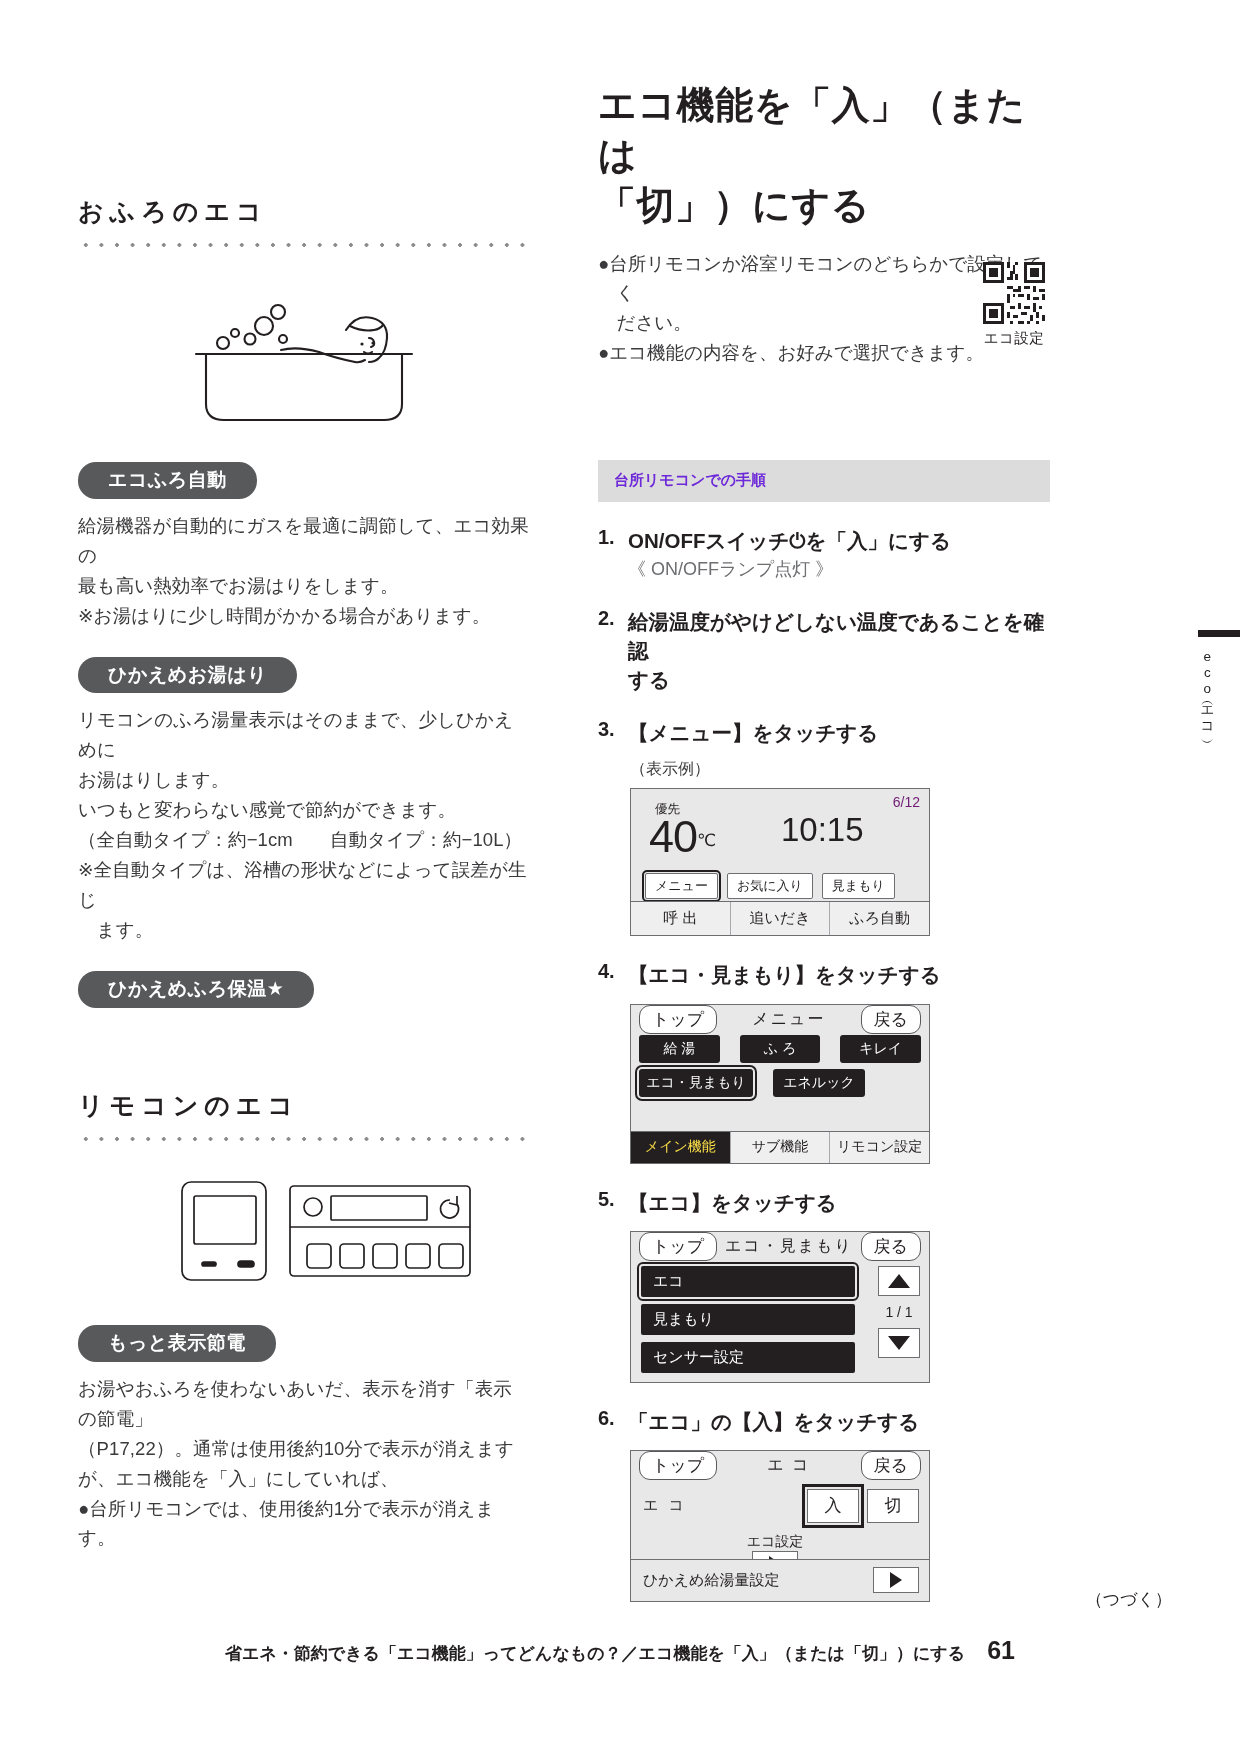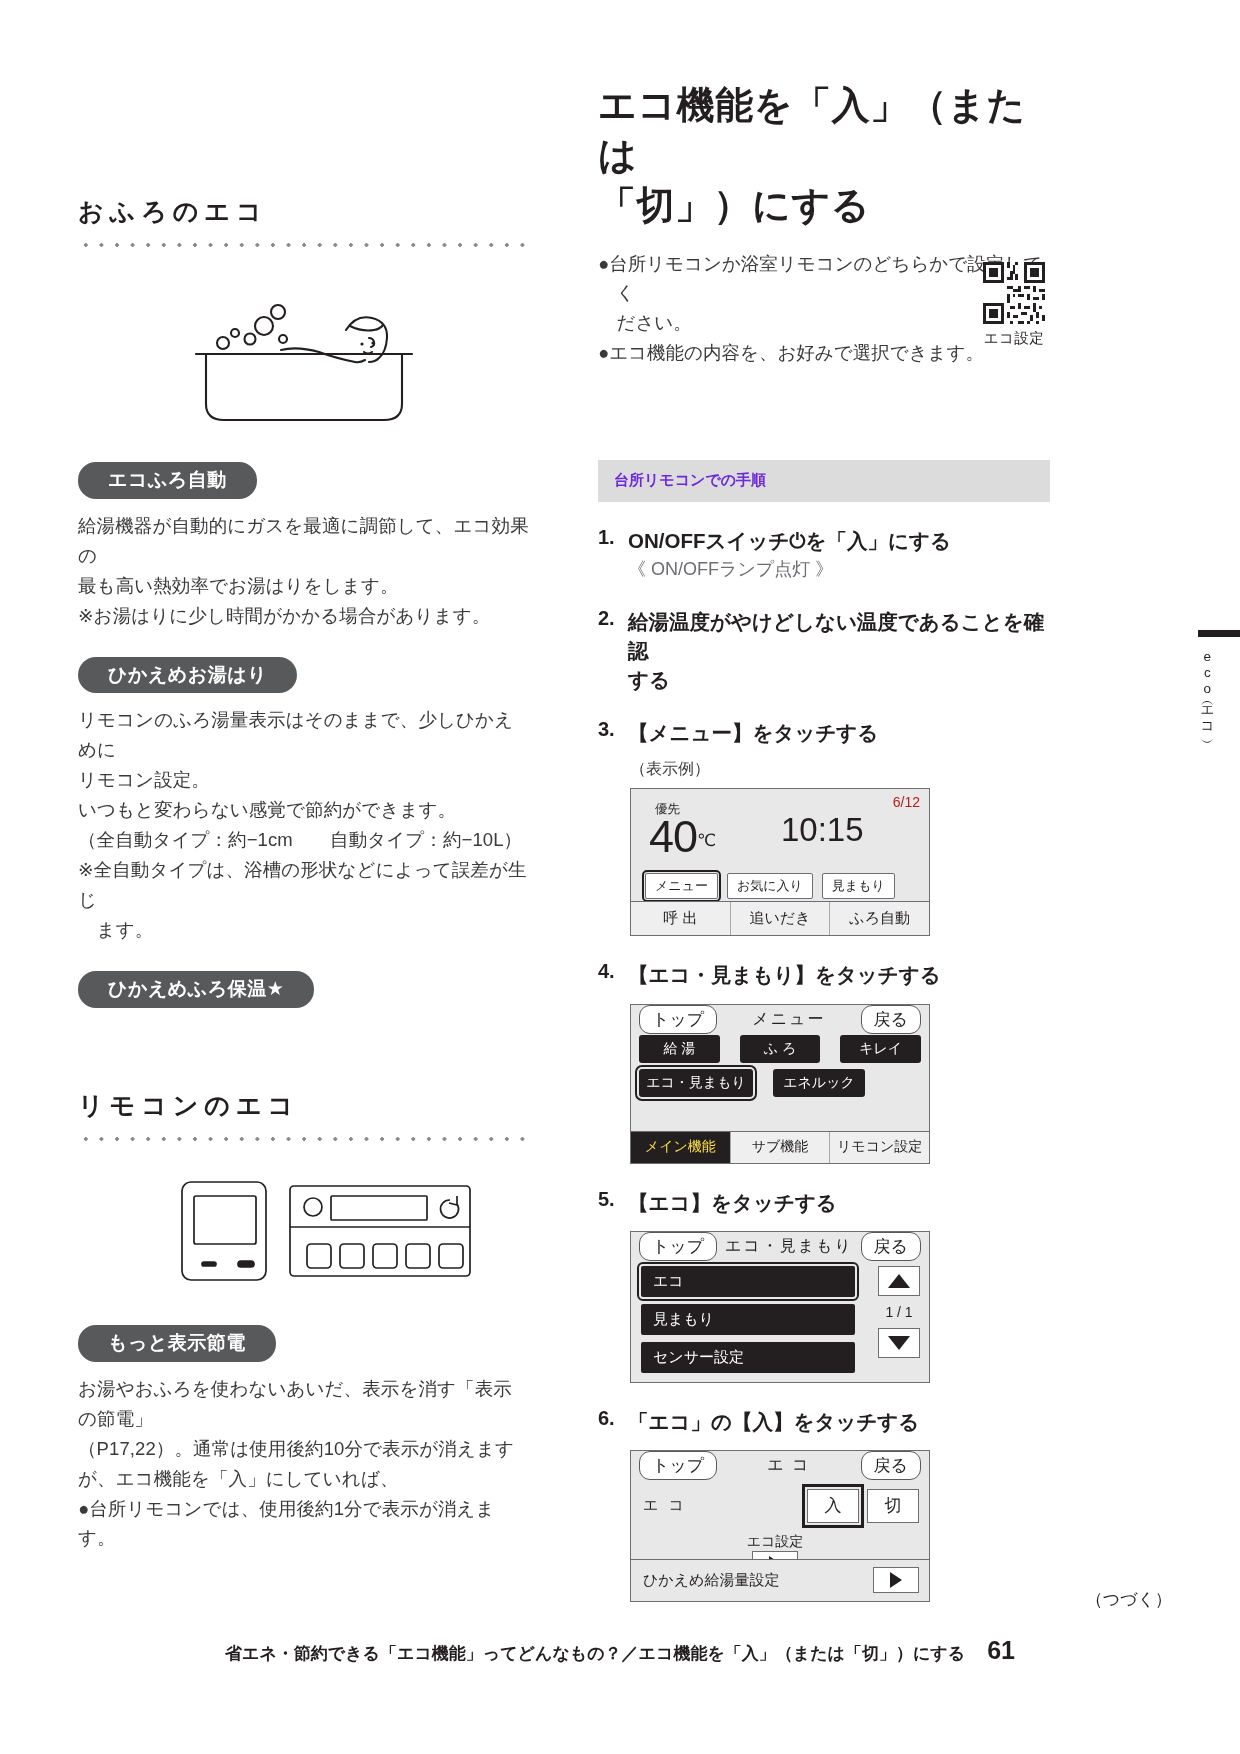--- a/index.html
+++ b/index.html
@@ -86,21 +86,21 @@
 
   .lcd-wrap { margin-left: 32px; margin-top: 8px; }
   .lcd {
     width: 300px;
     border: 1.6px solid #6d6e71;
     background: #e8e8e8;
   }
 
   
   .lcd-home { height: 148px; position: relative; }
-  .lcd-home .date { position: absolute; right: 9px; top: 5px; font-size: 14px; color: #b91c1c; }
+  .lcd-home .date { position: absolute; right: 9px; top: 5px; font-size: 14px; color: #701a75; }
   .lcd-home .pri { position: absolute; left: 24px; top: 12px; font-size: 12.5px; }
   .lcd-home .temp { position: absolute; left: 18px; top: 22px; font-size: 45px; font-weight: 400; letter-spacing: -1px; }
   .lcd-home .tempunit { font-size: 17px; vertical-align: 6px; }
   .lcd-home .clock { position: absolute; left: 150px; top: 22px; font-size: 33px; letter-spacing: 0px; }
   .lcd-home .btnrow { position: absolute; left: 14px; top: 84px; display: flex; gap: 9px; align-items: center; }
   .mini-btn {
     background: #ffffff; border: 1.2px solid #6d6e71;
     font-size: 13px; padding: 3px 9px; border-radius: 2px; white-space: nowrap;
   }
   .mini-btn.sel { outline: 2.6px solid #231f20; outline-offset: 1.5px; }
@@ -243,21 +243,21 @@
     <div class="body-text">
       <span>給湯機器が自動的にガスを最適に調節して、エコ効果の</span><br>
       <span>最も高い熱効率でお湯はりをします。</span><br>
       <span class="indent">※お湯はりに少し時間がかかる場合があります。</span>
     </div>
 
     
     <div class="badge">ひかえめお湯はり</div>
     <div class="body-text">
       <span>リモコンのふろ湯量表示はそのままで、少しひかえめに</span><br>
-      <span>リモコン設定。</span><br>
+      <span>お湯はりします。</span><br>
       <span>いつもと変わらない感覚で節約ができます。</span><br>
       <span>（全自動タイプ：約−1cm　　自動タイプ：約−10L）</span><br>
       <span>※全自動タイプは、浴槽の形状などによって誤差が生じ</span><br>
       <span>　ます。</span>
     </div>
 
     
     <div class="badge">ひかえめふろ保温★</div>
 
     <div class="gap-lg"></div>

